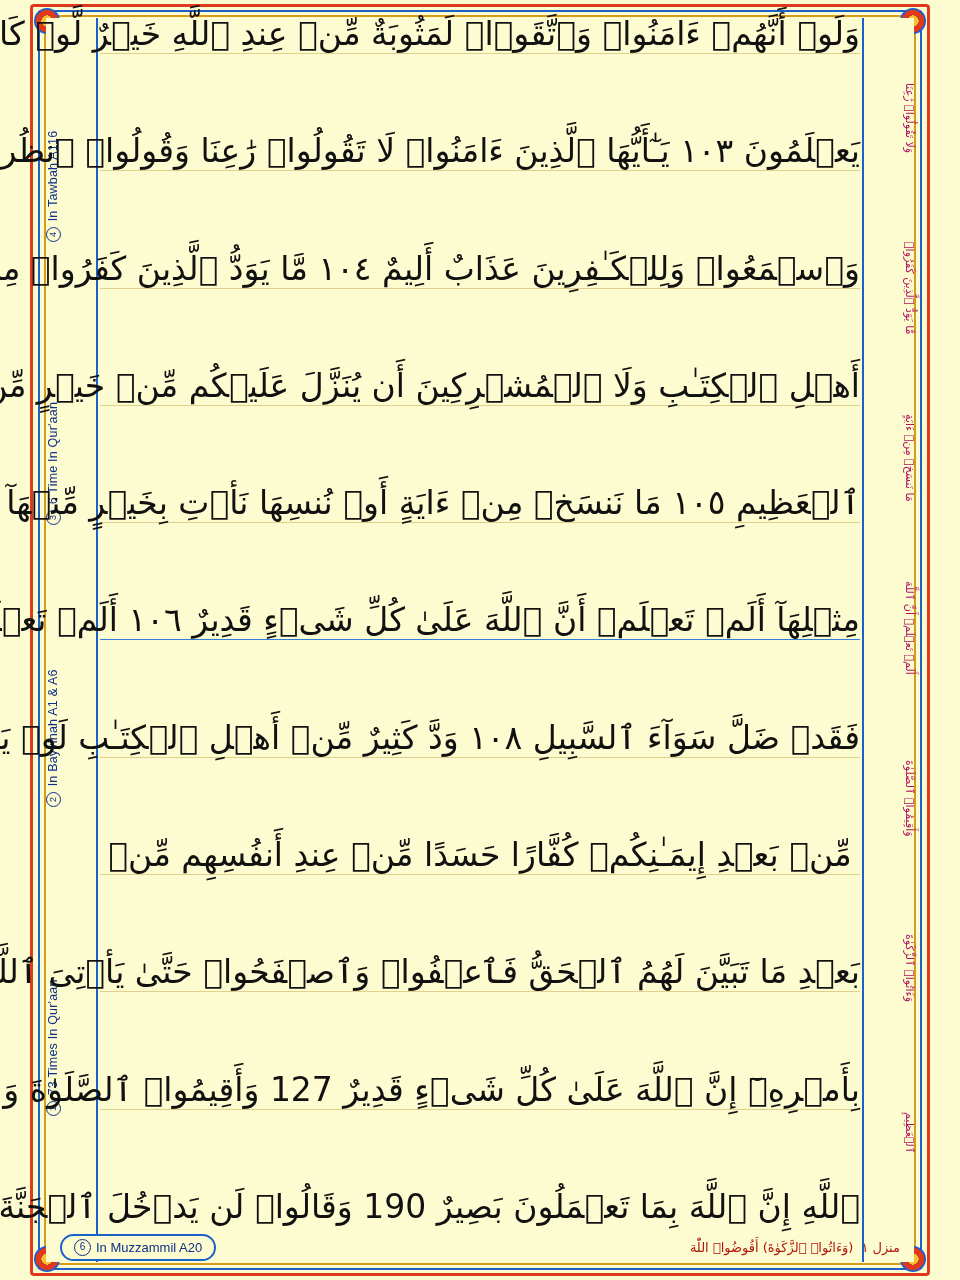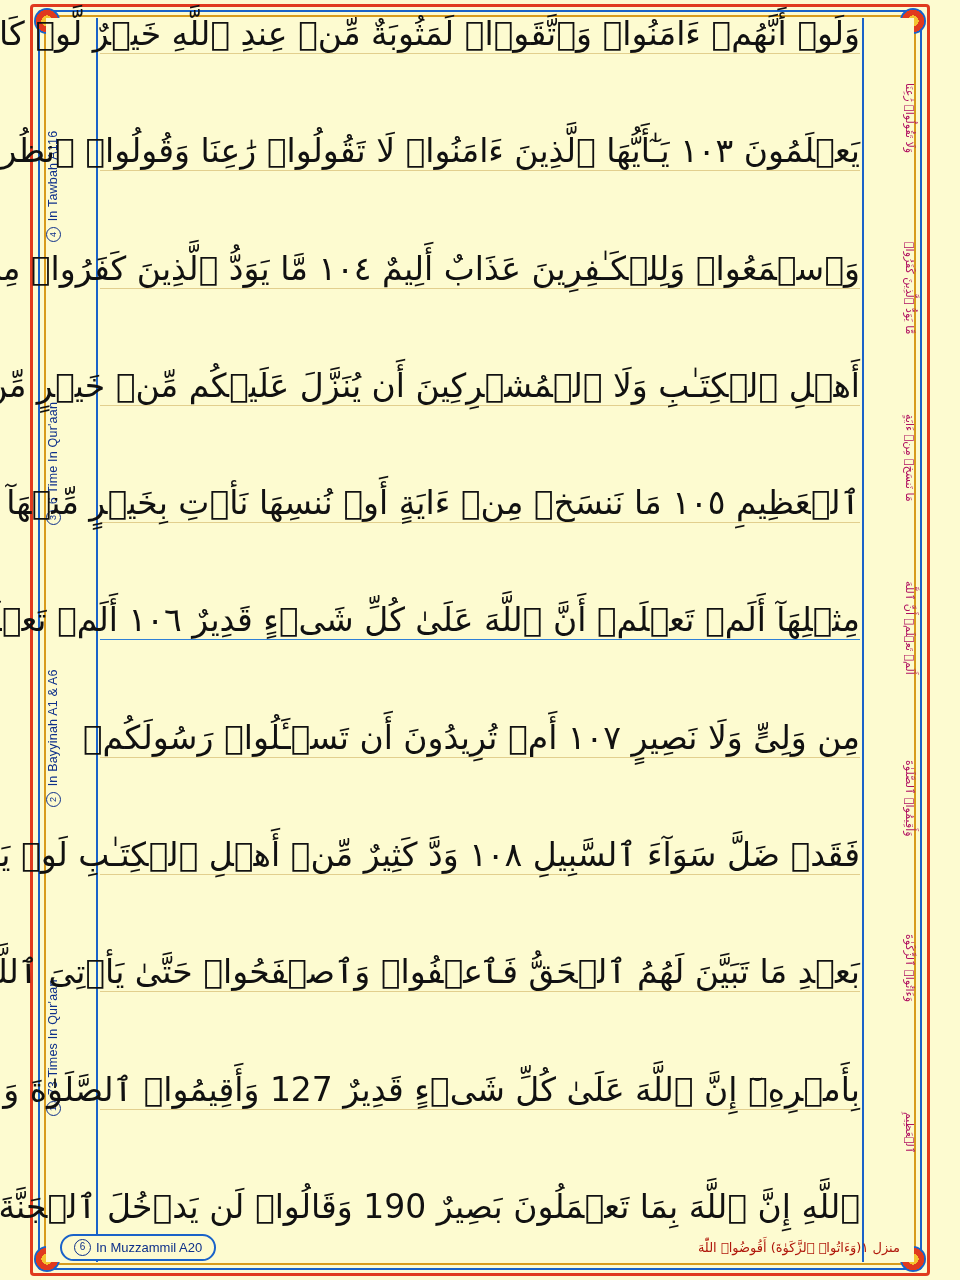--- a/index.html
+++ b/index.html
@@ -167,20 +167,21 @@
   }
   .manzil {
     font-size: 13px;
     color: #b0180c;
     direction: rtl;
     font-family: "DejaVu Sans", sans-serif;
   }
   .bottom-center {
     display: flex;
     align-items: center;
+    gap: 8px;
   }
 </style>
 </head>
 <body>
 
 <div class="page">
 
   <div class="frame-outer"></div>
   <div class="frame-inner"></div>
   <div class="frame-gold"></div>
@@ -219,22 +220,22 @@
     <div class="side-arabic" style="top:1040px;height:150px;">ٱلۡعَظِيمِ</div>
   </div>
 
   <div class="body-area">
     <div class="aline">وَلَوۡ أَنَّهُمۡ ءَامَنُوا۟ وَٱتَّقَوۡا۟ لَمَثُوبَةٌ مِّنۡ عِندِ ٱللَّهِ خَيۡرٌ لَّوۡ كَانُوا۟</div>
     <div class="aline">يَعۡلَمُونَ ١٠٣ يَـٰٓأَيُّهَا ٱلَّذِينَ ءَامَنُوا۟ لَا تَقُولُوا۟ رَٰعِنَا وَقُولُوا۟ ٱنظُرۡنَا</div>
     <div class="aline">وَٱسۡمَعُوا۟ وَلِلۡكَـٰفِرِينَ عَذَابٌ أَلِيمٌ ١٠٤ مَّا يَوَدُّ ٱلَّذِينَ كَفَرُوا۟ مِنۡ</div>
     <div class="aline">أَهۡلِ ٱلۡكِتَـٰبِ وَلَا ٱلۡمُشۡرِكِينَ أَن يُنَزَّلَ عَلَيۡكُم مِّنۡ خَيۡرٍ مِّن</div>
     <div class="aline">ٱلۡعَظِيمِ ١٠٥ مَا نَنسَخۡ مِنۡ ءَايَةٍ أَوۡ نُنسِهَا نَأۡتِ بِخَيۡرٍ مِّنۡهَآ أَوۡ</div>
     <div class="aline rule-blue">مِثۡلِهَآ أَلَمۡ تَعۡلَمۡ أَنَّ ٱللَّهَ عَلَىٰ كُلِّ شَىۡءٍ قَدِيرٌ ١٠٦ أَلَمۡ تَعۡلَمۡ أَنَّ</div>
-    <div class="aline">مِن وَلِىٍّ وَلَا نَصِيرٍ ١٠٧ أَمۡ تُرِيدُونَ أَن تَسۡـَٔلُوا۟ رَسُولَكُمۡ</div>
     <div class="aline">فَقَدۡ ضَلَّ سَوَآءَ ٱلسَّبِيلِ ١٠٨ وَدَّ كَثِيرٌ مِّنۡ أَهۡلِ ٱلۡكِتَـٰبِ لَوۡ يَرُدُّونَكُم</div>
+    <div class="aline">مِّنۢ بَعۡدِ إِيمَـٰنِكُمۡ كُفَّارًا حَسَدًا مِّنۡ عِندِ أَنفُسِهِم مِّنۢ</div>
     <div class="aline">بَعۡدِ مَا تَبَيَّنَ لَهُمُ ٱلۡحَقُّ فَٱعۡفُوا۟ وَٱصۡفَحُوا۟ حَتَّىٰ يَأۡتِىَ ٱللَّهُ</div>
     <div class="aline">بِأَمۡرِهِۦٓ إِنَّ ٱللَّهَ عَلَىٰ كُلِّ شَىۡءٍ قَدِيرٌ 127 وَأَقِيمُوا۟ ٱلصَّلَوٰةَ وَ</div>
     <div class="aline">ٱللَّهِ إِنَّ ٱللَّهَ بِمَا تَعۡمَلُونَ بَصِيرٌ 190 وَقَالُوا۟ لَن يَدۡخُلَ ٱلۡجَنَّةَ</div>
   </div>
 
   <div class="bottom-bar">
     <div class="pill">
       <span class="circ">6</span>
       <span>In Muzzammil A20</span>
     </div>

